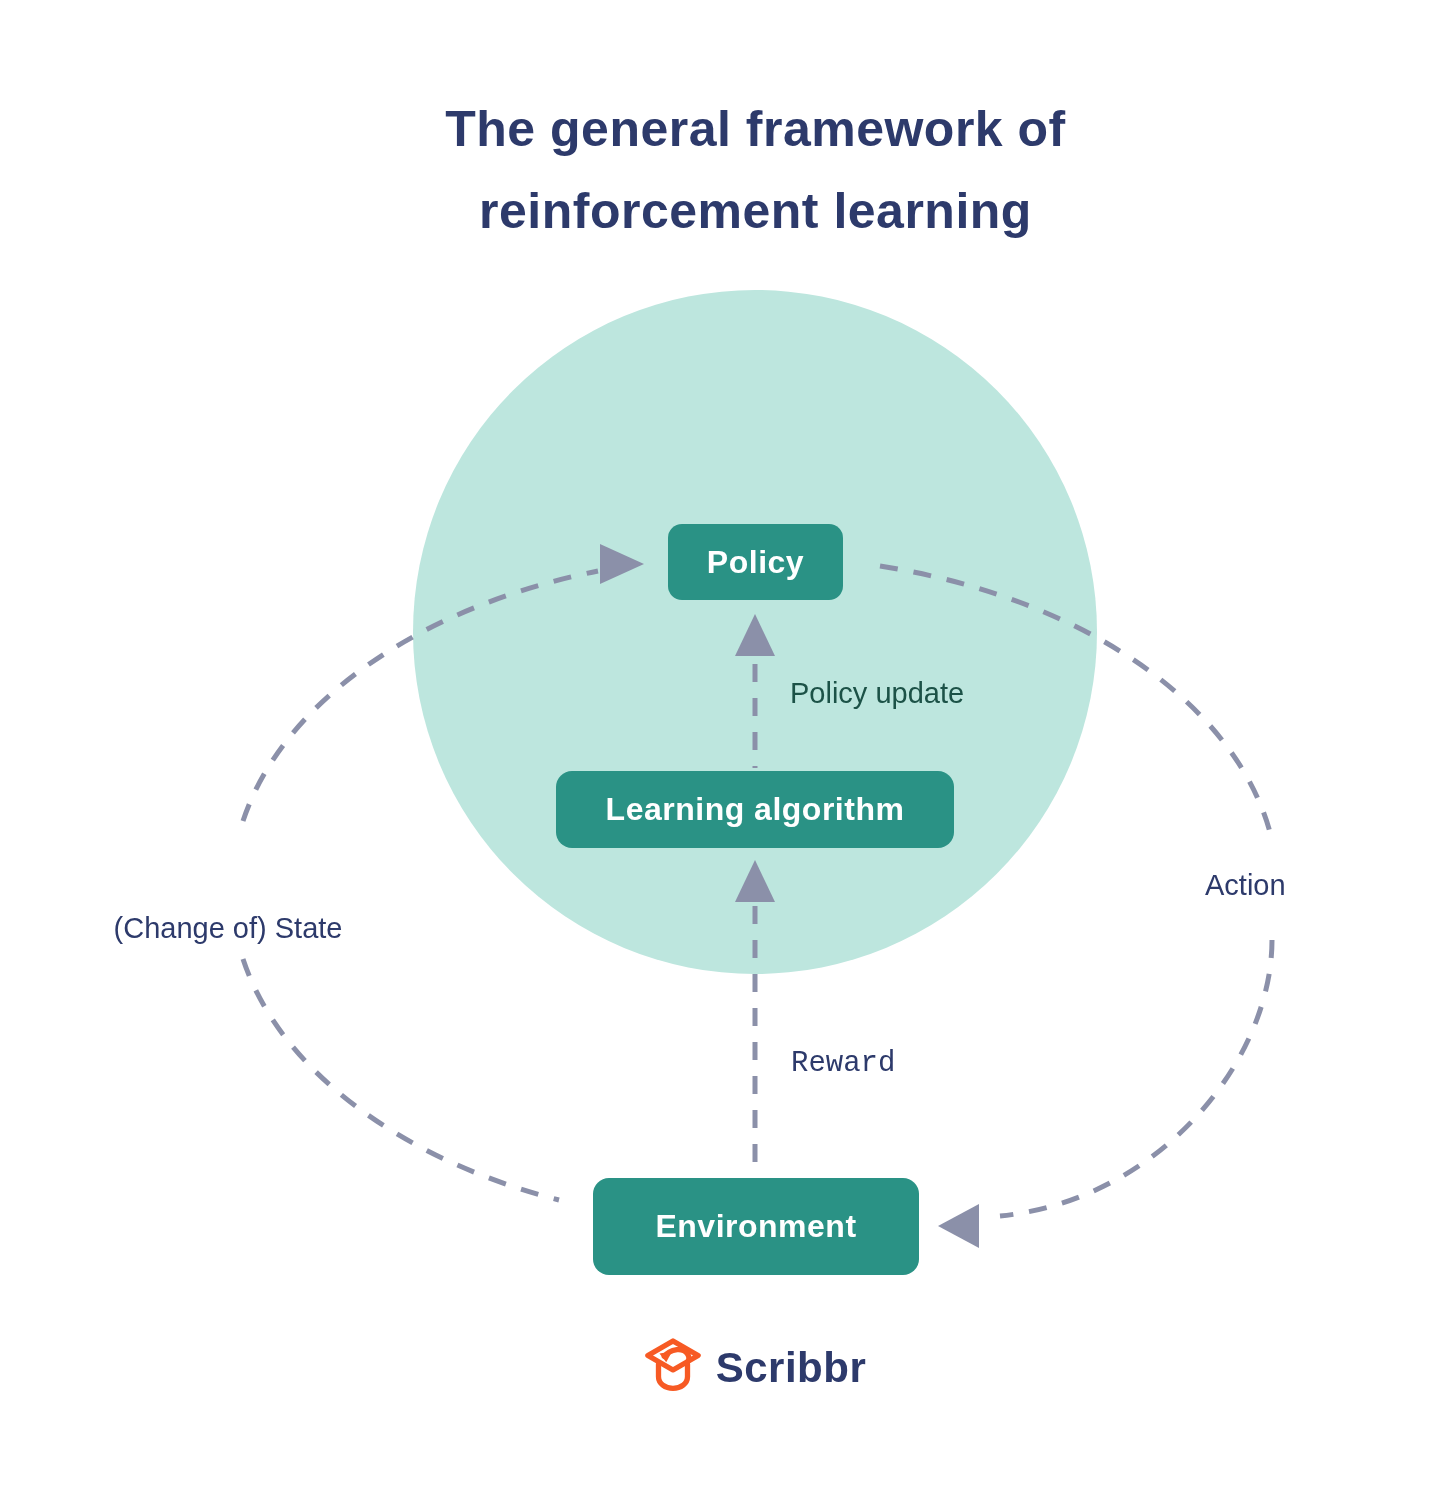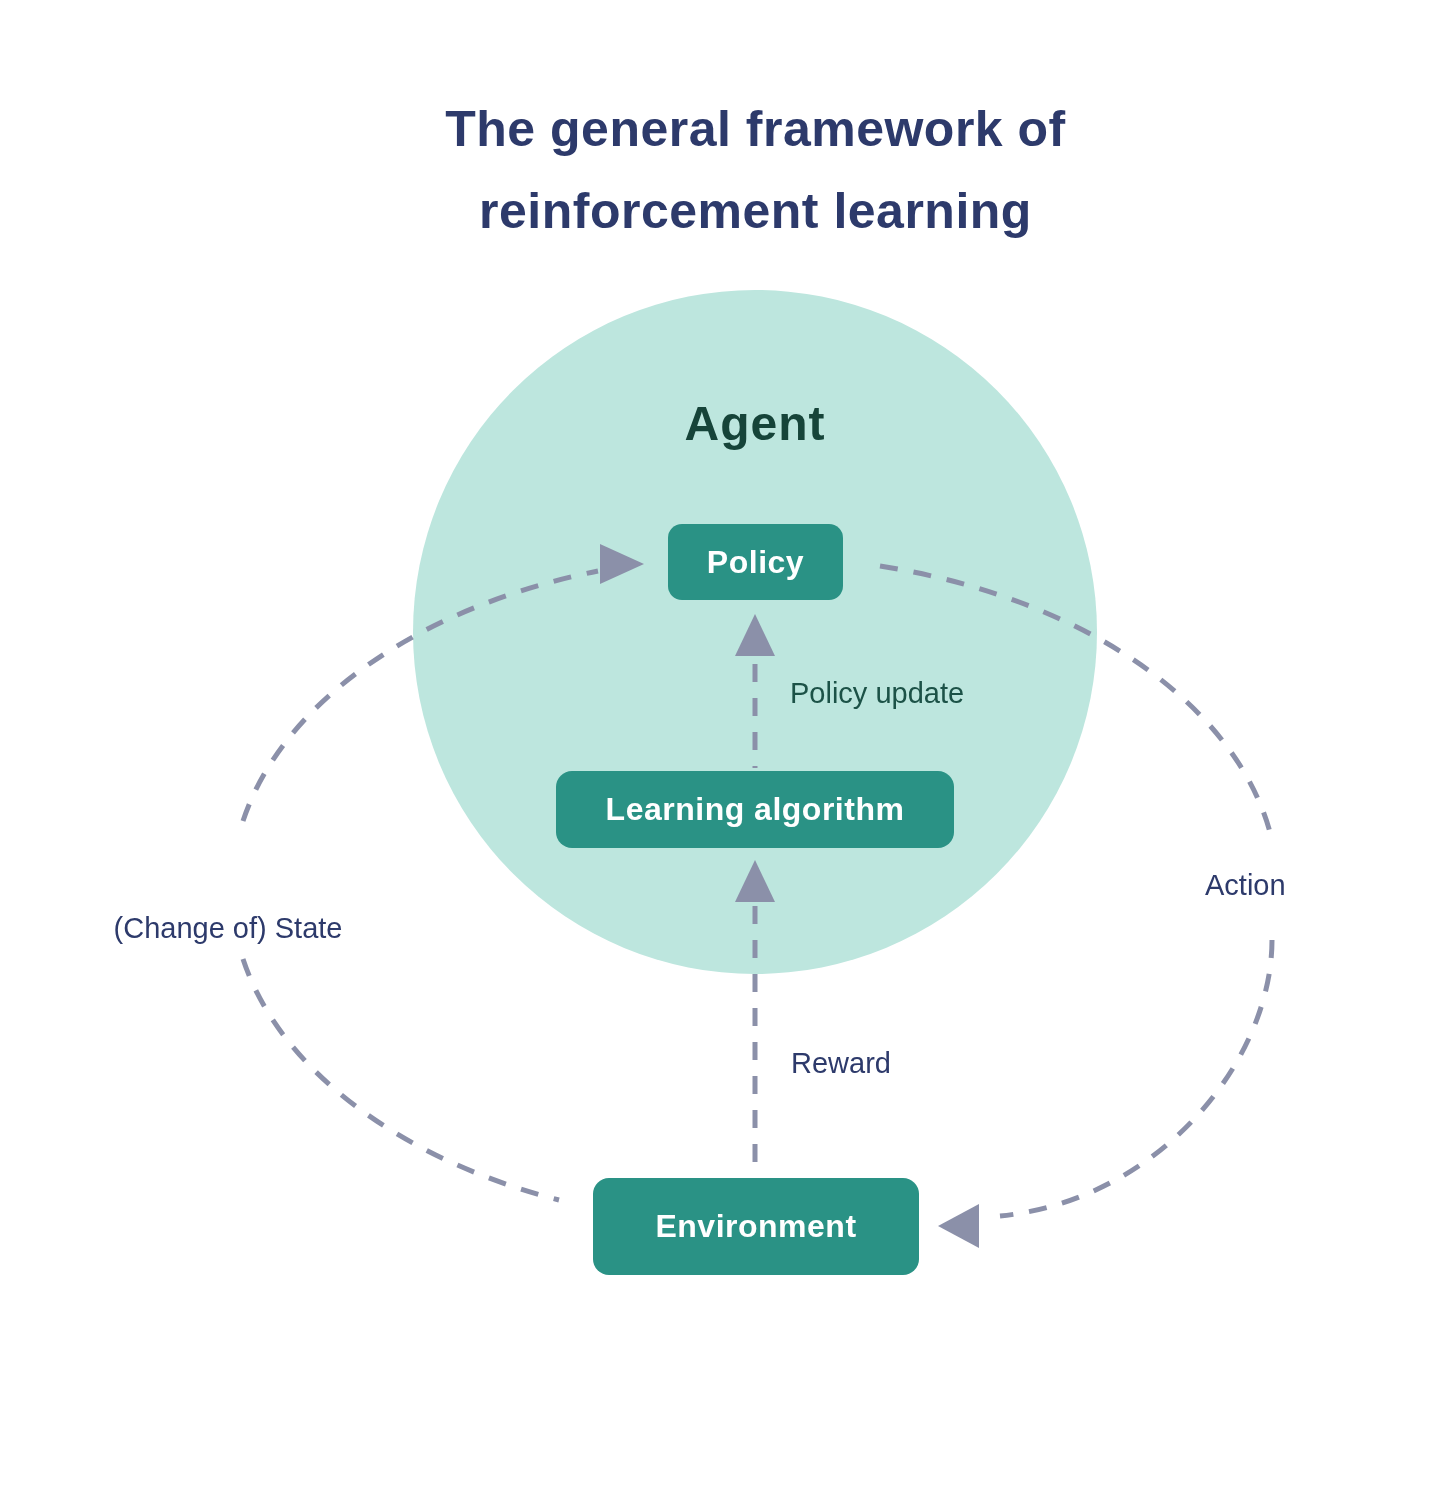--- a/index.html
+++ b/index.html
@@ -73,21 +73,21 @@
   }
   #node-policy{ left:668px; top:524px; width:175px; height:76px; border-radius:14px; }
   #node-learning-algorithm{ left:556px; top:771px; width:398px; height:77px; }
   #node-environment{ left:593px; top:1178px; width:326px; height:97px; }
   .edge-label{
     position:absolute;
     font-size:29px;
     white-space:nowrap;
   }
   #label-policy-update{ left:790px; top:677px; color:var(--label-green); }
-  #label-reward{ left:791px; top:1047px; color:var(--navy); }
+  #label-reward{ left:791px; top:1047px; color:var(--navy);font-family:Liberation Mono, monospace; }
   #label-change-of-state{ left:60px; top:869px; width:336px; text-align:center; color:var(--navy);margin-top:43px; }
   #label-action{ left:1205px; top:869px; width:160px; text-align:left; color:var(--navy); }
   .brand{
     position:absolute;
     left:425px;
     top:1336px;
     width:660px;
     display:flex;
     align-items:center;
     justify-content:center;
@@ -124,31 +124,42 @@
 
     <path class="dash" d="M 755 664 L 755 768"></path>
     <path class="dash" d="M 755 906 L 755 1174"></path>
 
     <polygon class="arrowhead" points="600,544 600,584 644,564"></polygon>
     <polygon class="arrowhead" points="735,656 775,656 755,614"></polygon>
     <polygon class="arrowhead" points="735,902 775,902 755,860"></polygon>
     <polygon class="arrowhead" points="979,1204 979,1248 938,1226"></polygon>
   </svg>
 
-  <div class="agent-label">Agent</div>
 
   <div class="node" id="node-policy">
     <span>Policy</span>
   </div>
   <div class="node" id="node-learning-algorithm">
     <span>Learning algorithm</span>
   </div>
   <div class="node" id="node-environment">
     <span>Environment</span>
   </div>
 
   <div class="edge-label" id="label-policy-update">Policy update</div>
   <div class="edge-label" id="label-reward">Reward</div>
   <div class="edge-label" id="label-change-of-state">(Change of) State</div>
   <div class="edge-label" id="label-action">Action</div>
 
+  <div class="brand">
+    <svg class="brand-icon" viewBox="0 0 60 64" xmlns="http://www.w3.org/2000/svg">
+
+      <path d="M30 4 L56 19 L30 34 L4 19 Z"></path>
+
+      <path d="M15 28 L15 41 C15 48 22 53 30 53 C38 53 45 48 45 41 L45 28"></path>
+
+      <path d="M44 27 C50 21 44 12 34 13 C28 14 24 16 21 20"></path>
+      <polygon points="16,17 29,15 23,26"></polygon>
+    </svg>
+    <span class="brand-wordmark">Scribbr</span>
+  </div>
 
 </div>
 
 </body></html>

